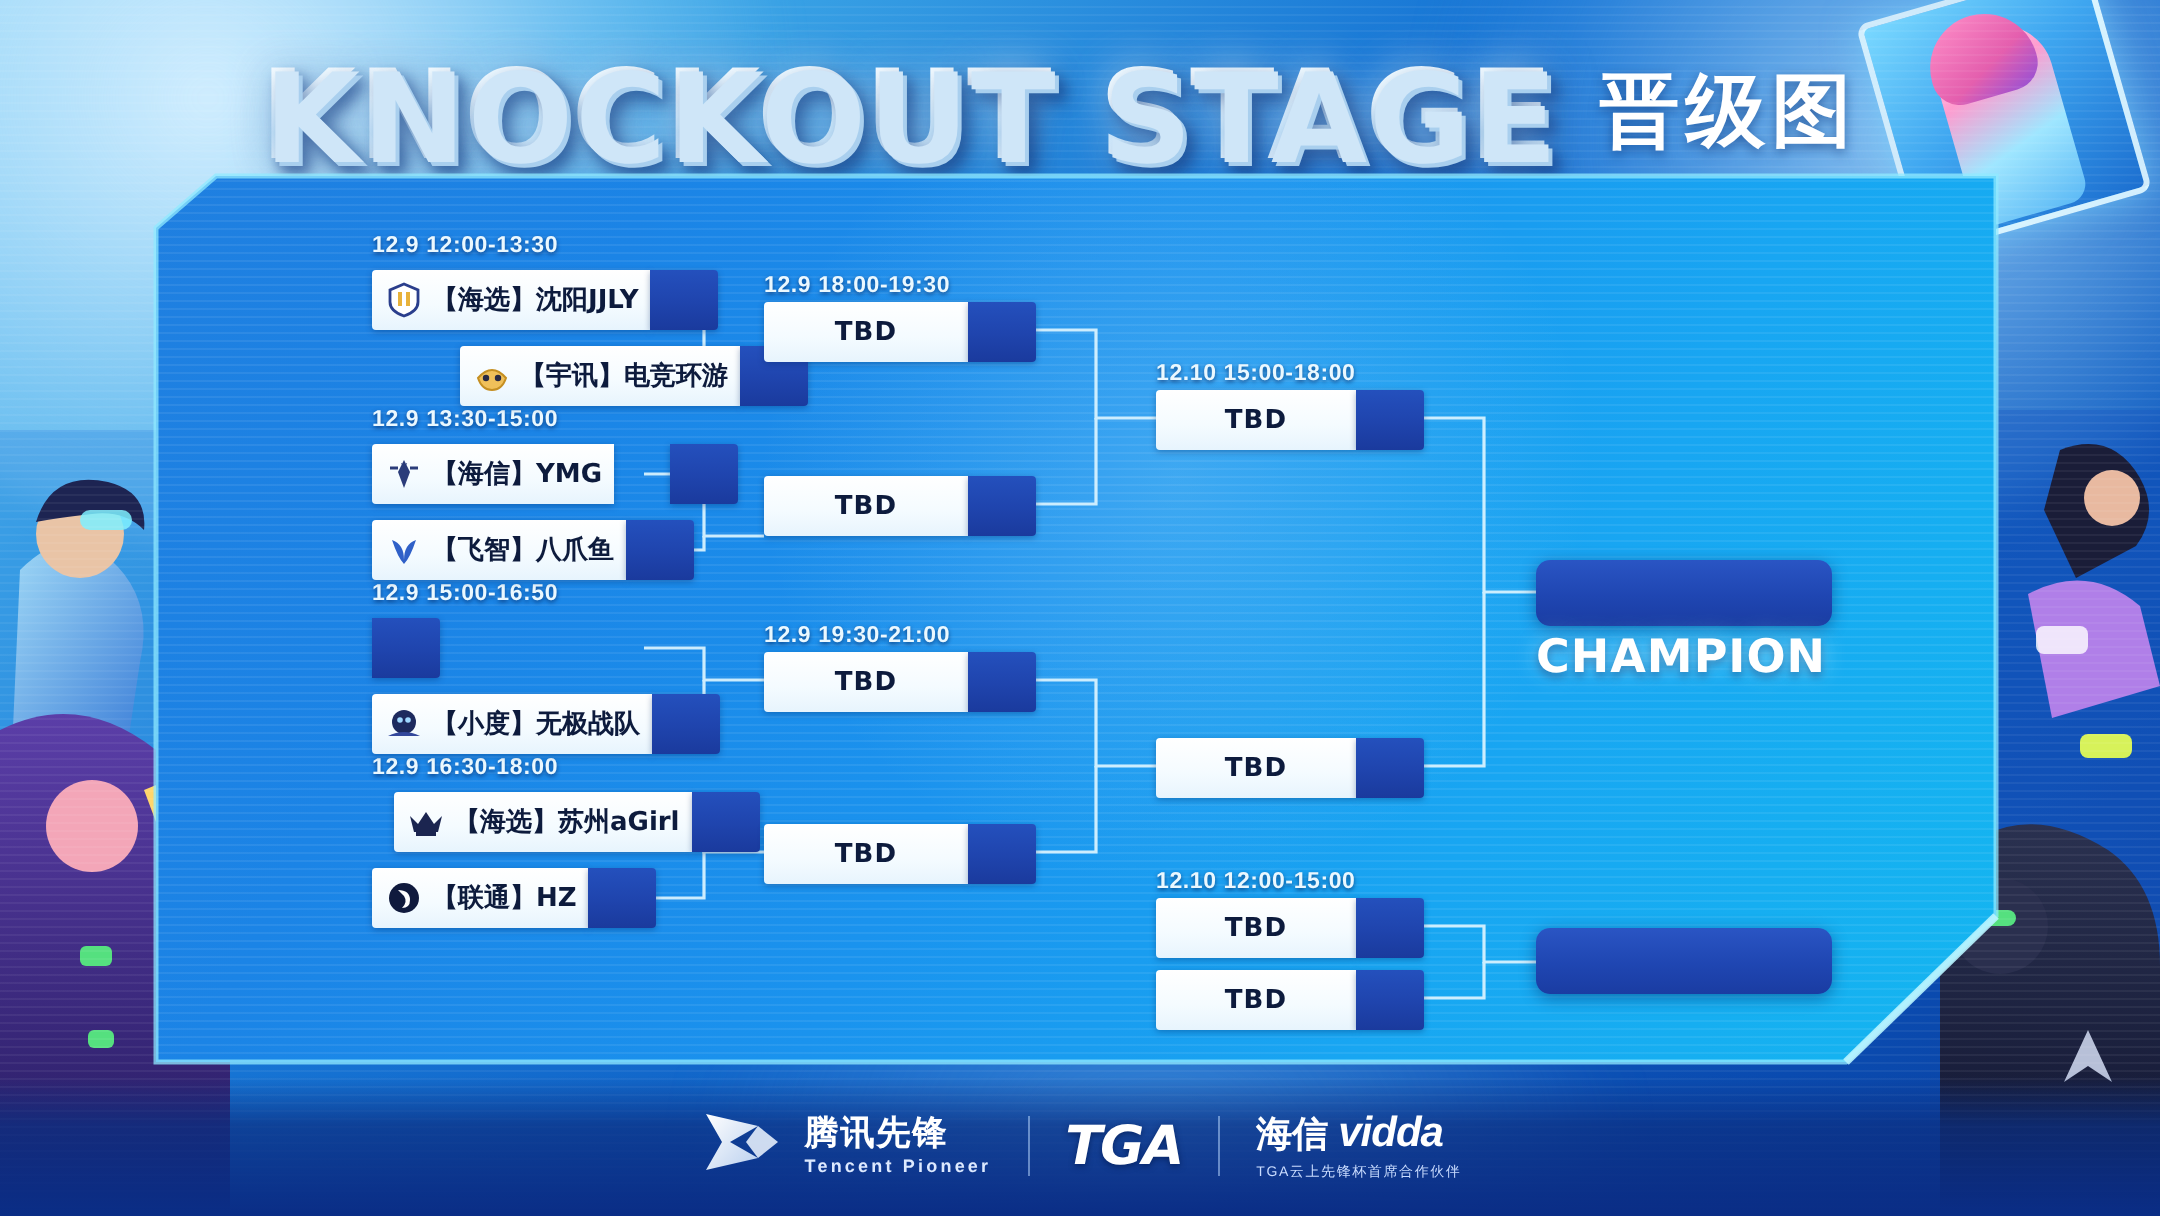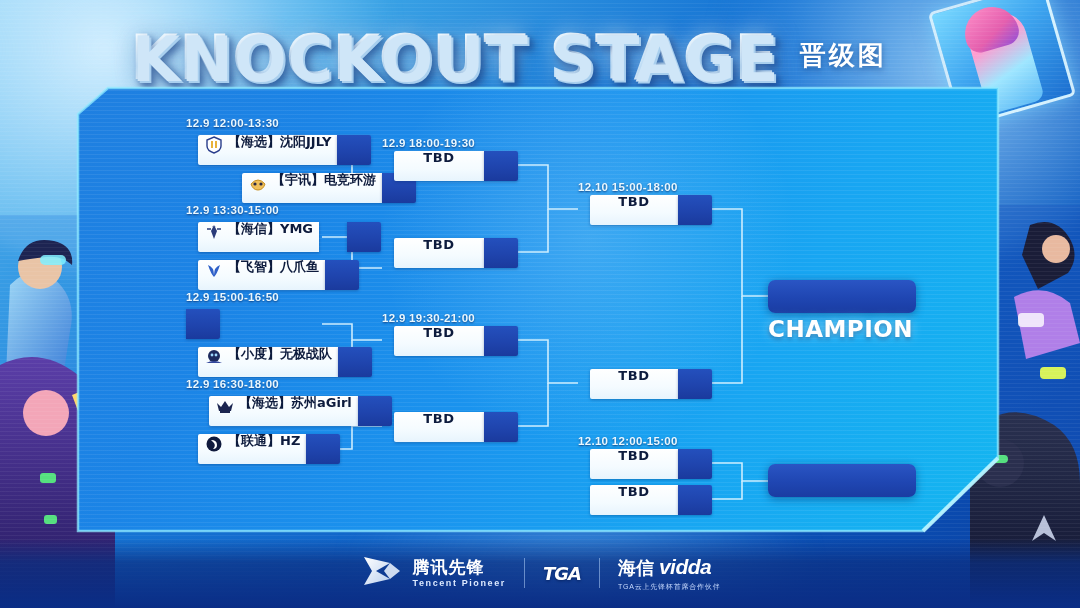--- a/index.html
+++ b/index.html
@@ -78,21 +78,21 @@
       2px 2px 0 #cfe6f8, 4px 4px 0 #a9cfee,
       6px 6px 10px rgba(10,50,120,.55),
       0 0 22px rgba(190,230,255,.85);
     background: linear-gradient(180deg, #ffffff 38%, #cfe8fb 62%, #ffffff 100%);
     -webkit-background-clip: text; background-clip: text;
     -webkit-text-fill-color: transparent;
     filter: drop-shadow(3px 4px 3px rgba(12,52,128,.55));
     white-space: nowrap;
   }
   .title-cn {
-    font-size: 26px; font-weight: 700; color: #ffffff;
+    font-size: 40px; font-weight: 700; color: #ffffff;
     font-family: "DejaVu Sans", "Liberation Sans", sans-serif;
     letter-spacing: 3px;
     text-shadow: 0 2px 6px rgba(10,50,120,.6);
     margin-bottom: 4px;
   }
   
   #panel {
     position: absolute; left: 78px; top: 88px;
     width: 920px; height: 443px;
     background: linear-gradient(118deg, #1f7fe0 0%, #1b84e6 22%, #1a93ee 48%, #18a6f2 72%, #14b6f0 100%);
@@ -125,25 +125,24 @@
     font-size: 11.5px; font-weight: 700; color: #eaf8ff;
     letter-spacing: .3px;
     text-shadow: 0 1px 2px rgba(6,40,100,.75);
     white-space: nowrap;
   }
   
   .row { position: absolute; height: 30px; display: flex; }
   .row .name {
     flex: 1 1 auto; height: 100%;
     background: linear-gradient(180deg, #ffffff 0%, #f4fbff 60%, #e7f4fd 100%);
-    display: flex; gap: 4px;
+    display: flex; align-items: center; gap: 4px;
     padding: 0 6px;
     border-radius: 2px 0 0 2px;
     box-shadow: 0 1px 3px rgba(4,40,100,.35);
-    margin-left: 12px;
   }
   .row .score {
     flex: 0 0 34px; height: 100%;
     background: linear-gradient(180deg, #2450bd 0%, #1f44ad 55%, #1a3a9d 100%);
     border-radius: 0 2px 2px 0;
     box-shadow: 0 1px 3px rgba(4,40,100,.35);
   }
   .row .tname {
     font-size: 13px; font-weight: 700; color: #0d1b3d;
     font-family: "DejaVu Sans", "Liberation Sans", sans-serif;
@@ -176,21 +175,21 @@
     display: flex; align-items: center; justify-content: center; gap: 18px;
   }
   .fbrand { display: flex; align-items: center; gap: 9px; }
   .fdivider { width: 1px; height: 30px; background: rgba(190,220,255,.5); }
   .ftxt-cn {
     font-size: 17px; font-weight: 700; color: #fff; letter-spacing: 1px;
     font-family: "DejaVu Sans", "Liberation Sans", sans-serif; line-height: 1.15;
   }
   .ftxt-en { font-size: 9px; font-weight: 700; color: #dce9ff; letter-spacing: 1.6px; }
   .tga-logo {
-    font-size: 18px; font-weight: 700; font-style: italic; color: #fff;
+    font-size: 27px; font-weight: 700; font-style: italic; color: #fff;
     letter-spacing: -1px;
     font-family: "DejaVu Sans", "Liberation Sans", sans-serif;
     text-shadow: 0 1px 3px rgba(3,25,80,.7);
   }
   .vidda-cn { font-size: 18px; font-weight: 700; color: #fff; font-family: "DejaVu Sans", "Liberation Sans", sans-serif; }
   .vidda-en { font-size: 21px; font-weight: 700; font-style: italic; color: #fff; letter-spacing: -.5px; }
   .vidda-sub { font-size: 7px; color: #c9dcff; letter-spacing: .8px; margin-top: 2px; text-align: center; }
 </style>
 </head>
 <body>

